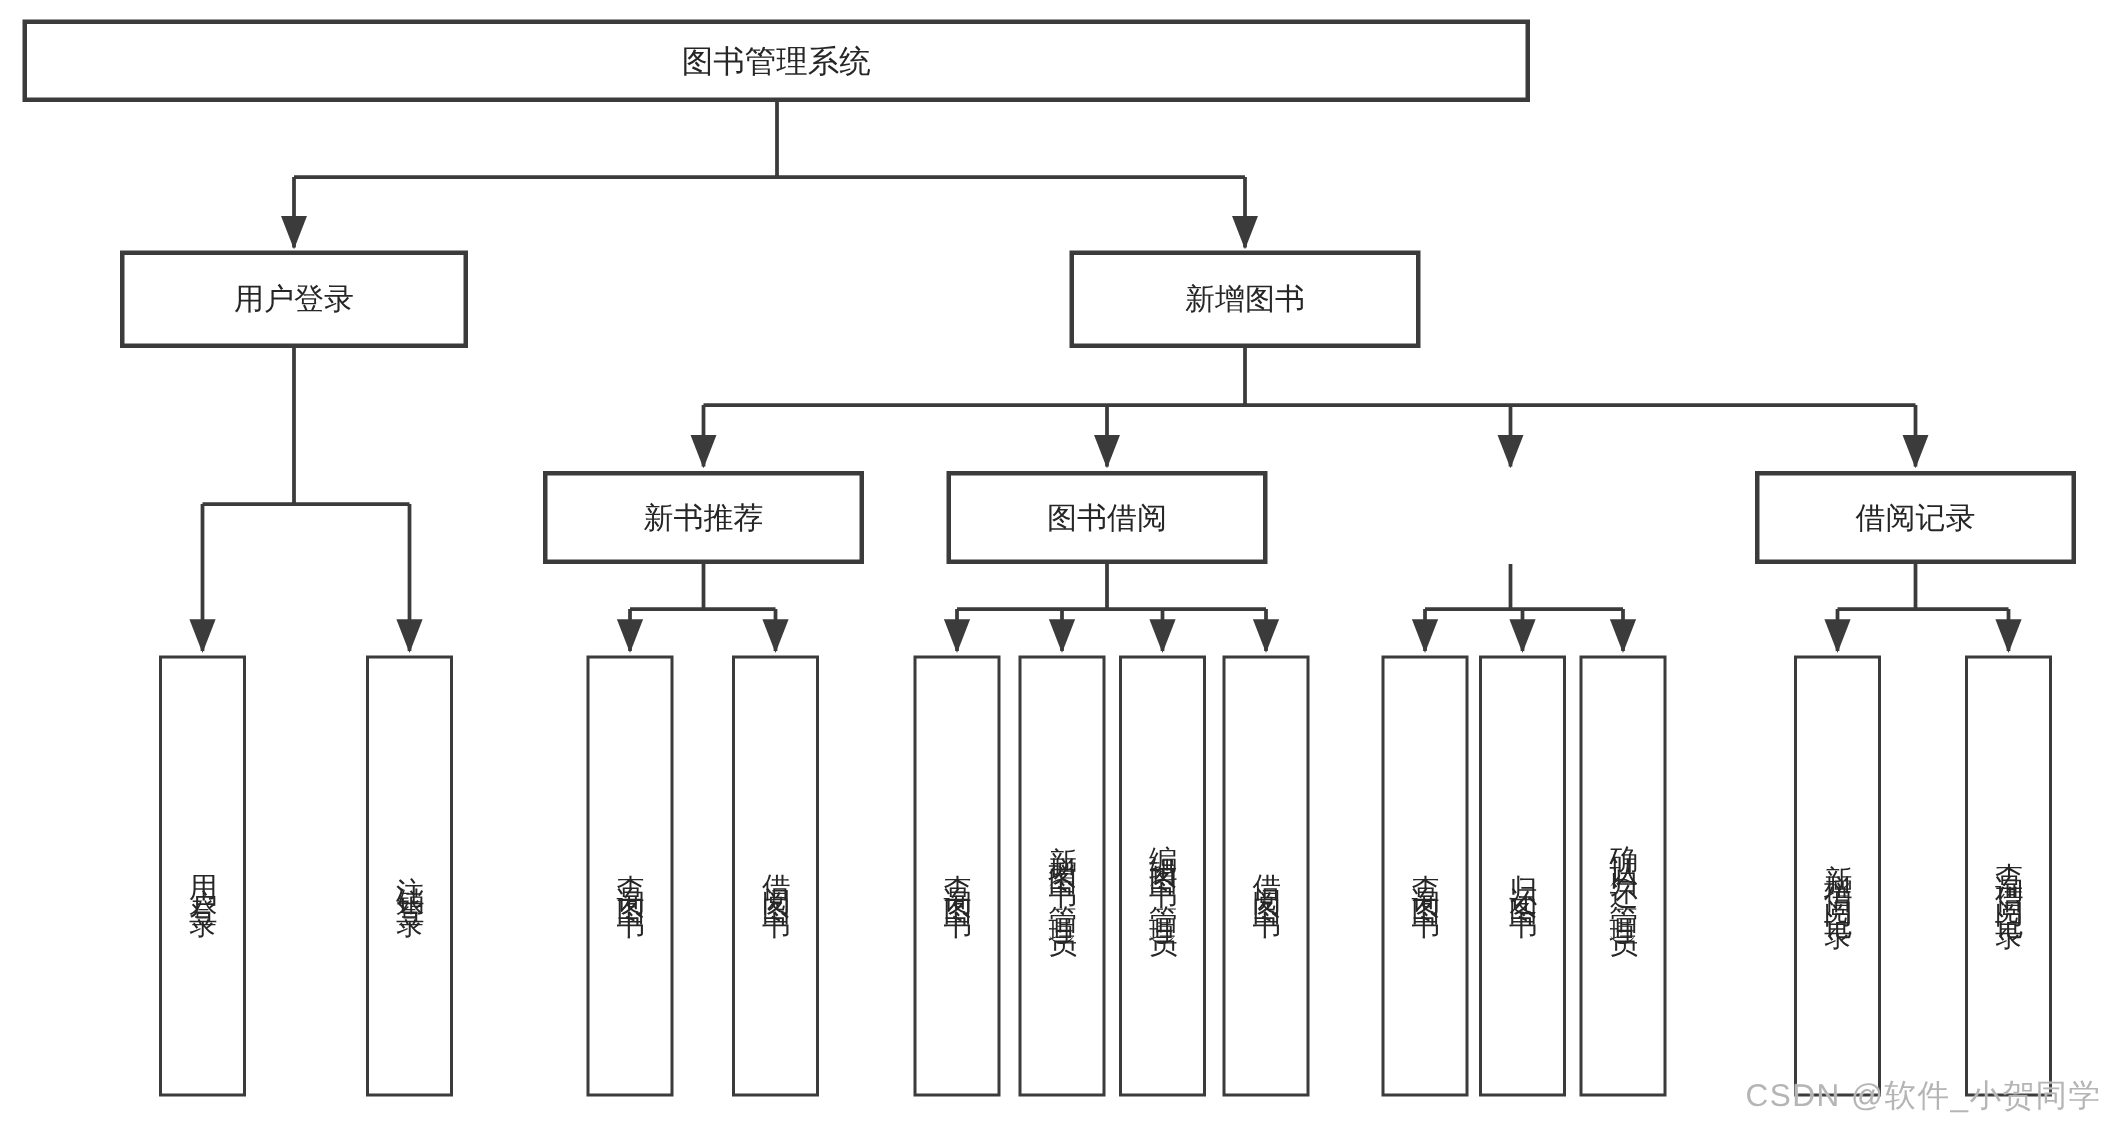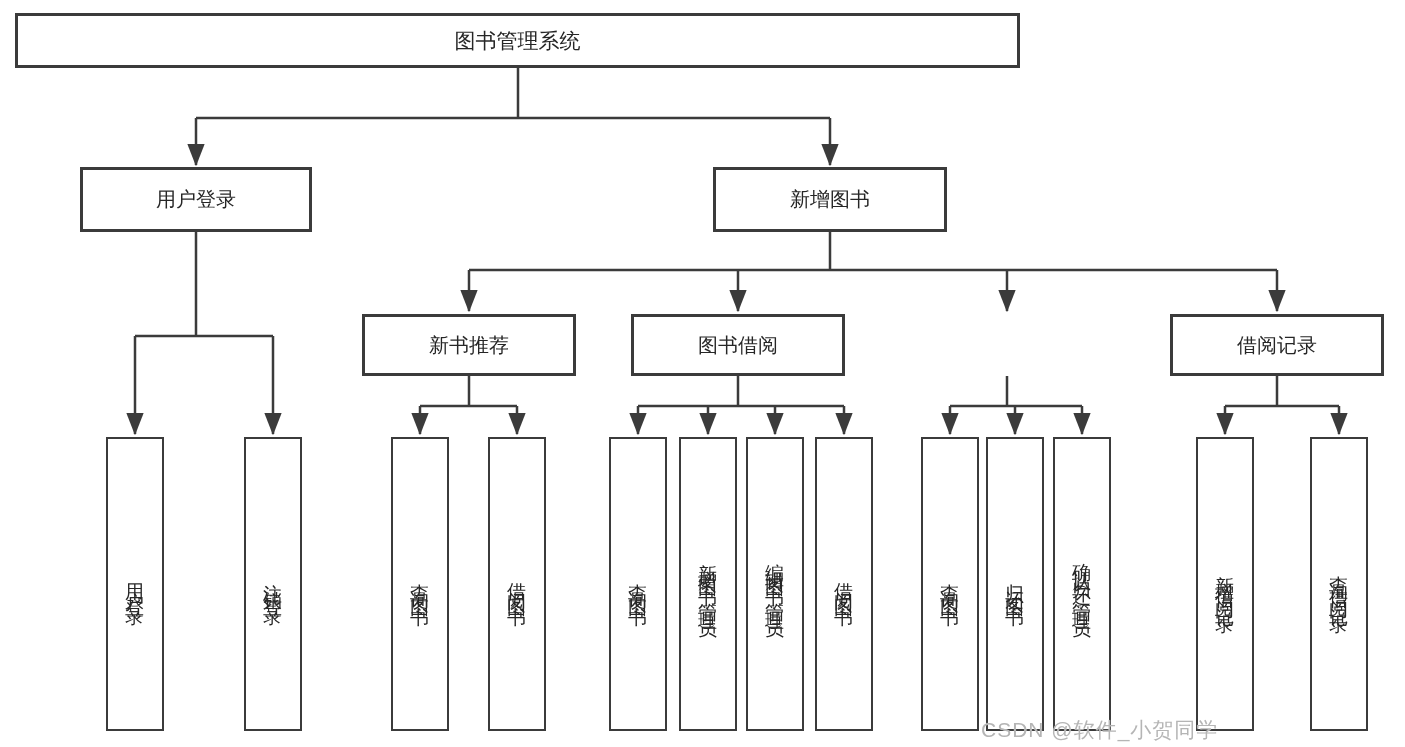--- a/index.html
+++ b/index.html
@@ -37,21 +37,21 @@
     writing-mode:vertical-rl;
     text-orientation:mixed;
     letter-spacing:8px;
     line-height:1;
     white-space:nowrap;
   }
   .watermark{
     position:absolute;
     right:4px;top:716px;
     width:420px;
-    text-align:left;
+    text-align:right;
     font-size:21px;
     color:var(--watermark);
     text-shadow:0 0 1px rgba(255,255,255,.8);
     letter-spacing:1px;
   }
 </style>
 </head>
 <body>
 
 <div class="stage">

